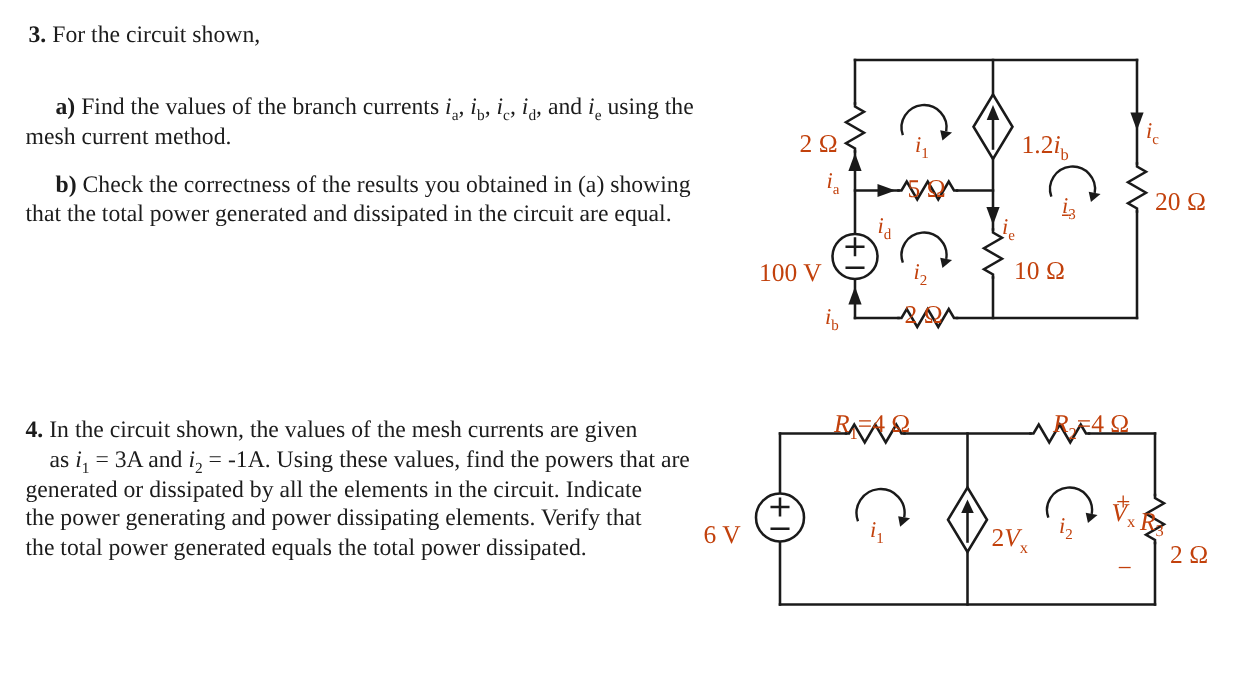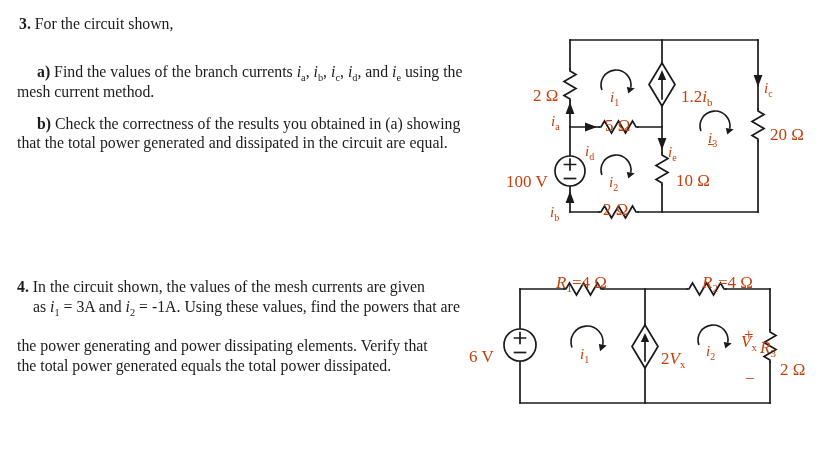--- a/index.html
+++ b/index.html
@@ -39,20 +39,21 @@
   <div class="line" style="left:17px; top:82px;">mesh current method.</div>
 
   <div class="line" style="left:37px; top:114px;"><b>b)</b><span> Check the correctness of the results you obtained in (a) showing</span></div>
 
   <div class="line" style="left:17px; top:133px;">that the total power generated and dissipated in the circuit are equal.</div>
 
   <div class="line" style="left:17px; top:277px;"><b>4.</b><span> In the circuit shown, the values of the mesh currents are given</span></div>
 
   <div class="line" style="left:17px; top:297px;margin-left:16px;"><span>as </span><i>i</i><sub>1</sub><span> = 3A and </span><i>i</i><sub>2</sub><span> = -1A. Using these values, find the powers that are</span></div>
 
+  <div class="line" style="left:17px; top:317px;">generated or dissipated by all the elements in the circuit. Indicate</div>
   <div class="line" style="left:17px; top:336px;">the power generating and power dissipating elements. Verify that</div>
   <div class="line" style="left:17px; top:356px;">the total power generated equals the total power dissipated.</div>
 
   <svg width="828" height="466" viewBox="0 0 828 466" style="position:absolute;left:0;top:0;">
 
     <g>
 
       <path class="wire" d="M570 40 H758"></path>
       <path class="wire" d="M570 40 V69 M570 101 V156 M570 186 V212"></path>
       <path class="wire" d="M570 212 H599 M638 212 H758"></path>

